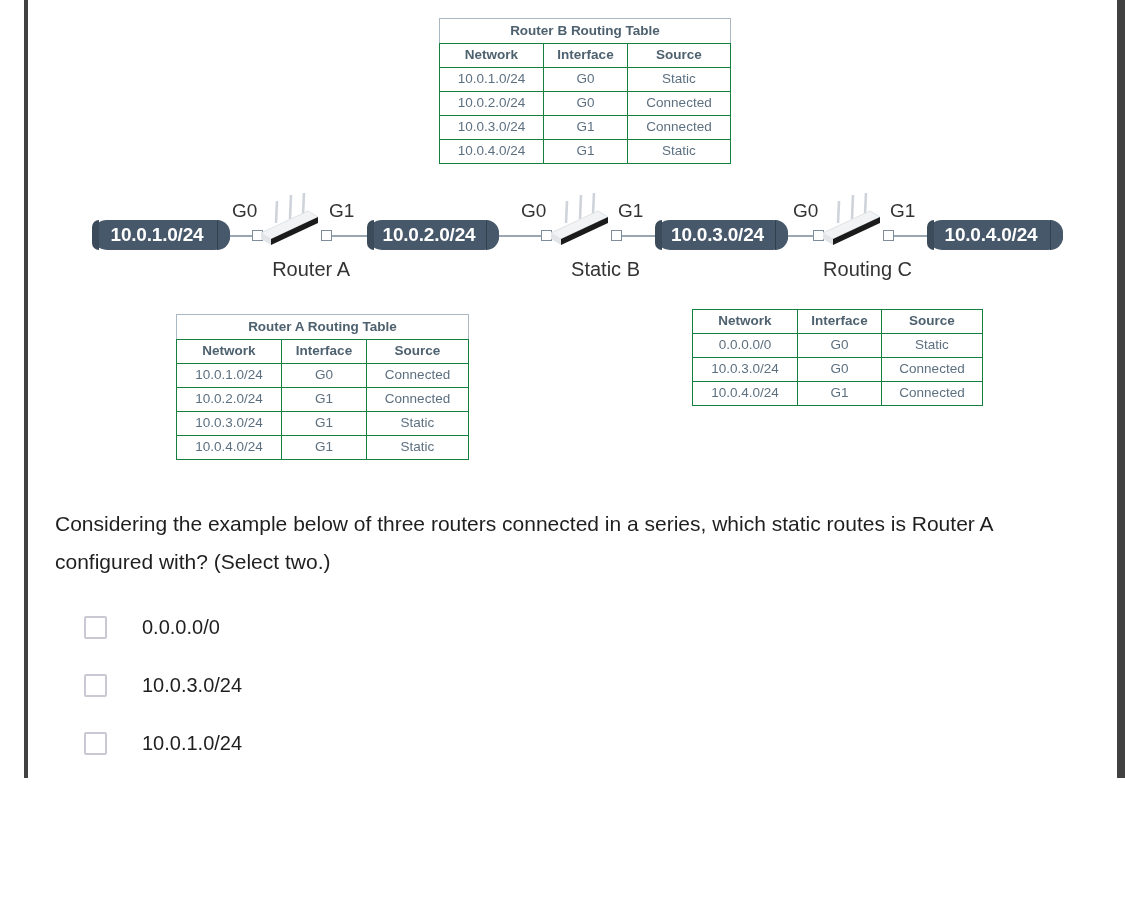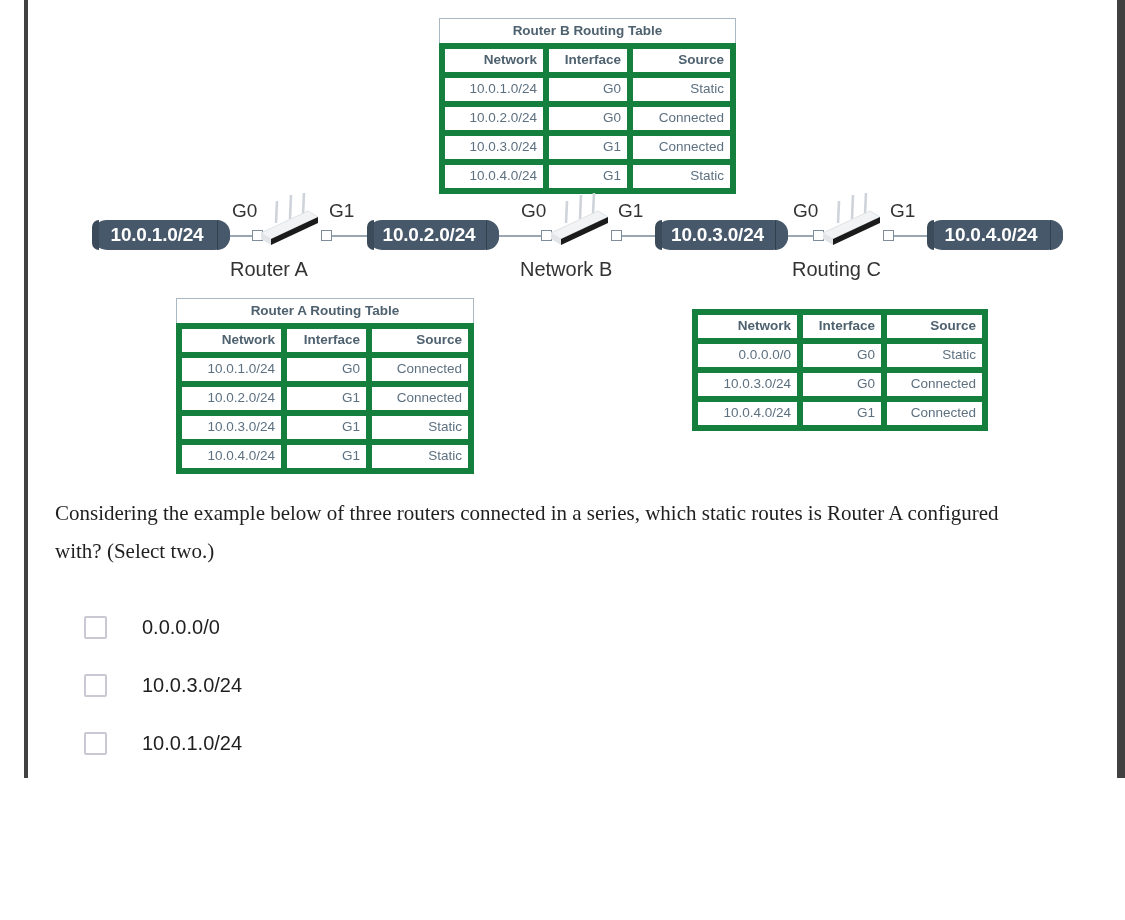--- a/index.html
+++ b/index.html
@@ -32,23 +32,23 @@
   
   .rtable {
     position: absolute;
     border-collapse: collapse;
     background: #ffffff;
     font-family: "Liberation Sans", sans-serif;
     font-size: 13.5px;
     color: #5d7080;
   }
   .rtable td, .rtable th {
-    border: 6px solid #15803d;
+    border: 1px solid #15803d;
     padding: 3px 6px 4px 6px;
-    text-align: right;
+    text-align: center;
     font-weight: normal;
     white-space: nowrap;
     line-height: 16px;
   }
   .rtable caption {
     border: 1px solid #aab8c4;
     border-bottom: none;
     padding: 4px 6px 5px 6px;
     font-weight: bold;
     font-size: 13.5px;
@@ -59,21 +59,21 @@
   .rtable th {
     font-weight: bold;
     color: #4e616f;
   }
 
   #table-b { left: 415px; top: 18px; }
   #table-b .c-net  { width: 104px; }
   #table-b .c-int  { width: 84px; }
   #table-b .c-src  { width: 103px; }
 
-  #table-a { left: 152px; top: 298px; border-radius: 26px; }
+  #table-a { left: 152px; top: 314px; border-radius: 26px; }
   #table-a .c-net  { width: 105px; }
   #table-a .c-int  { width: 85px; }
   #table-a .c-src  { width: 102px; }
 
   #table-c { left: 668px; top: 309px; }
   #table-c .c-net  { width: 105px; }
   #table-c .c-int  { width: 84px; }
   #table-c .c-src  { width: 101px; }
 
   
@@ -134,36 +134,35 @@
     font-size: 19px;
     font-weight: normal;
     color: #333333;
     white-space: nowrap;
   }
   .router-name {
     position: absolute;
     font-size: 20px;
     color: #333333;
     white-space: nowrap;
-    text-align: left;
+    text-align: right;
   }
   .router-icon {
     position: absolute;
     width: 72px; height: 58px;
   }
 
   
   #question {
     position: absolute;
-    left: 31px; top: 494px;
+    left: 31px; top: 505px;
     width: 990px;
     font-size: 21px;
     line-height: 38px;
     color: #1f1f1f;
-    font-family: Liberation Serif, serif;
   }
 
   #options {
     position: absolute;
     left: 31px; top: 598px;
     width: 600px;
   }
   .opt-row {
     display: flex;
     align-items: center;
@@ -353,21 +352,21 @@
     </svg>
 
     <div class="iface-label" style="left:208px; top:10px;">G0</div>
     <div class="iface-label" style="left:305px; top:10px;">G1</div>
     <div class="iface-label" style="left:497px; top:10px;">G0</div>
     <div class="iface-label" style="left:594px; top:10px;">G1</div>
     <div class="iface-label" style="left:769px; top:10px;">G0</div>
     <div class="iface-label" style="left:866px; top:10px;">G1</div>
 
     <div class="router-name" style="left:206px; top:68px; width:120px;">Router A</div>
-    <div class="router-name" style="left:496px; top:68px; width:120px;">Network B</div>
+    <div class="router-name" style="left:496px; top:68px; width:120px;">Static B</div>
     <div class="router-name" style="left:768px; top:68px; width:120px;">Routing C</div>
 
   </div>
 
   <div id="question">Considering the example below of three routers connected in a series, which static routes is Router A configured with? (Select two.)</div>
 
   <div id="options">
       <div class="opt-row">
         <div class="opt-box"></div>
         <div class="opt-label">0.0.0.0/0</div>

